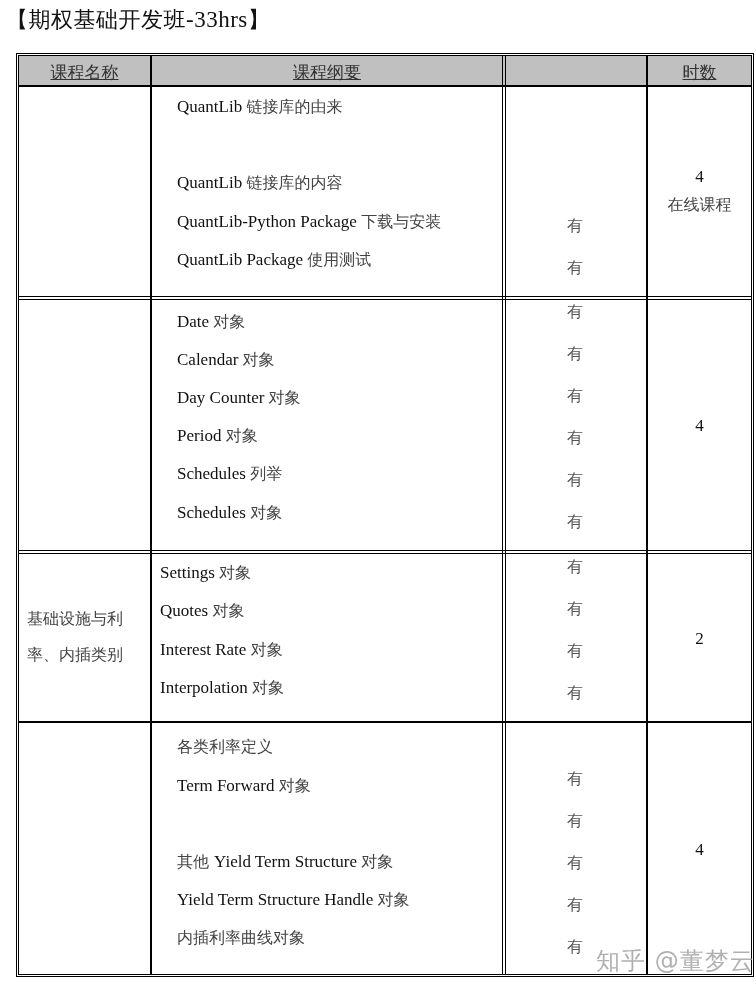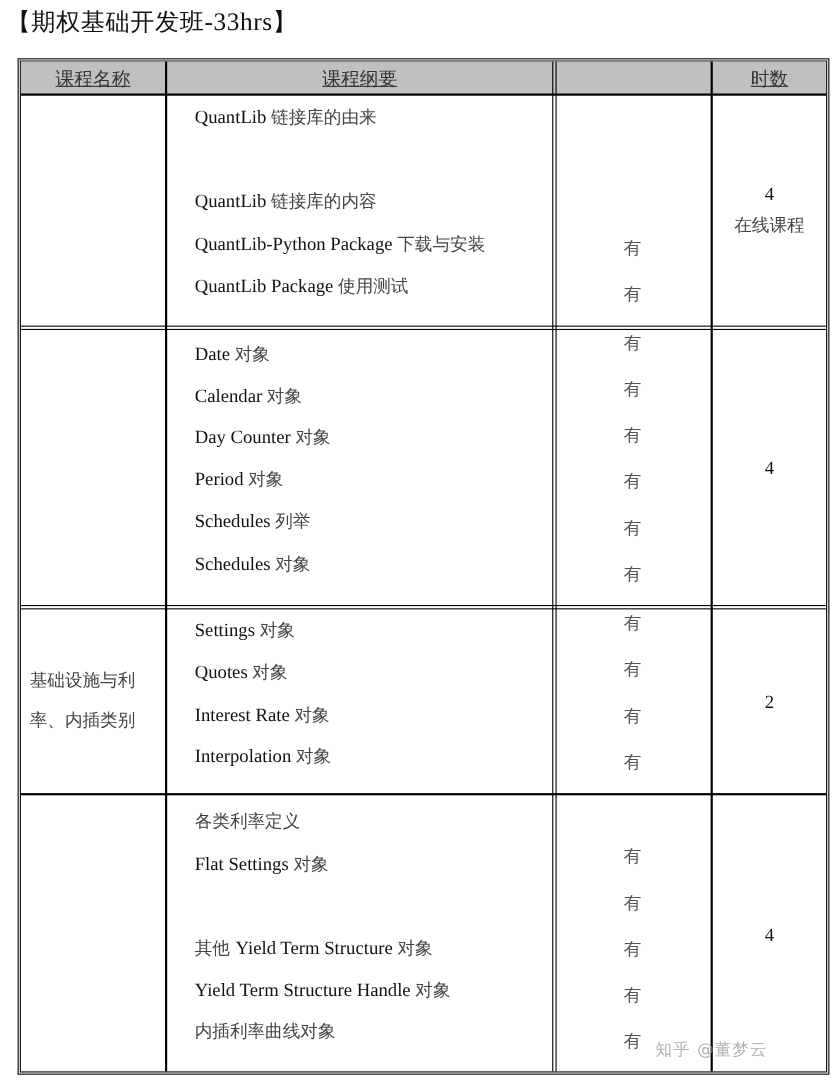--- a/index.html
+++ b/index.html
@@ -51,21 +51,21 @@
     position: absolute; width: 100%; text-align: center;
     font-size: 16px; color: #555; font-family: "DejaVu Sans", sans-serif;
   }
   .hours {
     position: absolute; width: 100%; text-align: center;
     font-size: 17px; color: #111; line-height: 28px;
   }
   .hours .sub { font-family: "DejaVu Sans", sans-serif; color: #444; font-size: 16px; }
   .watermark {
     position: absolute; left: 596px; top: 945px;
-    font-family: "DejaVu Sans", sans-serif; font-size: 15px;
+    font-family: "DejaVu Sans", sans-serif; font-size: 24px;
     color: rgba(150,150,150,0.75); letter-spacing: 1px; text-align: center;
   }
 </style>
 </head>
 <body>
 
 <div class="title">
   <span>【</span><span>期权基础开发班</span><span class="en">-33hrs</span><span>】</span>
 </div>
 
@@ -119,39 +119,39 @@
     <div class="yes" style="top:171px;">有</div>
     <div class="yes" style="top:213px;">有</div>
   </div>
   <div class="cell" style="left:629px;top:243px;width:103px;height:251px;">
     <div class="hours" style="top:113px;">4</div>
   </div>
 
   <div class="cell name-cell" style="left:0;top:497px;width:131px;height:168px;">
     <div>基础设施与利率、内插类别</div>
   </div>
-  <div class="cell" style="left:133px;top:497px;width:350px;height:172px;">
+  <div class="cell" style="left:116px;top:497px;width:350px;height:172px;">
     <div class="outline-item" style="left:8px;top:10px;"><span>Settings </span><span class="zh">对象</span></div>
     <div class="outline-item" style="left:8px;top:48px;"><span>Quotes </span><span class="zh">对象</span></div>
     <div class="outline-item" style="left:8px;top:87px;"><span>Interest Rate </span><span class="zh">对象</span></div>
     <div class="outline-item" style="left:8px;top:125px;"><span>Interpolation </span><span class="zh">对象</span></div>
   </div>
   <div class="cell" style="left:485px;top:497px;width:142px;height:168px;">
     <div class="yes" style="top:4px;">有</div>
     <div class="yes" style="top:46px;">有</div>
     <div class="yes" style="top:88px;">有</div>
     <div class="yes" style="top:130px;">有</div>
   </div>
   <div class="cell" style="left:629px;top:497px;width:103px;height:168px;">
     <div class="hours" style="top:72px;">2</div>
   </div>
 
   <div class="cell" style="left:133px;top:667px;width:350px;height:251px;">
     <div class="outline-item" style="left:8px;top:14px;"><span class="zh"></span><span></span><span class="zh">各类利率定义</span></div>
-    <div class="outline-item" style="left:8px;top:53px;"><span class="zh"></span><span>Flat Settings </span><span class="zh">对象</span></div>
+    <div class="outline-item" style="left:8px;top:53px;"><span class="zh"></span><span>Term Forward </span><span class="zh">对象</span></div>
     <div class="outline-item" style="left:8px;top:129px;"><span class="zh">其他 </span><span>Yield Term Structure </span><span class="zh">对象</span></div>
     <div class="outline-item" style="left:8px;top:167px;"><span class="zh"></span><span>Yield Term Structure Handle </span><span class="zh">对象</span></div>
     <div class="outline-item" style="left:8px;top:205px;"><span class="zh"></span><span></span><span class="zh">内插利率曲线对象</span></div>
   </div>
   <div class="cell" style="left:485px;top:667px;width:142px;height:251px;">
     <div class="yes" style="top:46px;">有</div>
     <div class="yes" style="top:88px;">有</div>
     <div class="yes" style="top:130px;">有</div>
     <div class="yes" style="top:172px;">有</div>
     <div class="yes" style="top:214px;">有</div>

